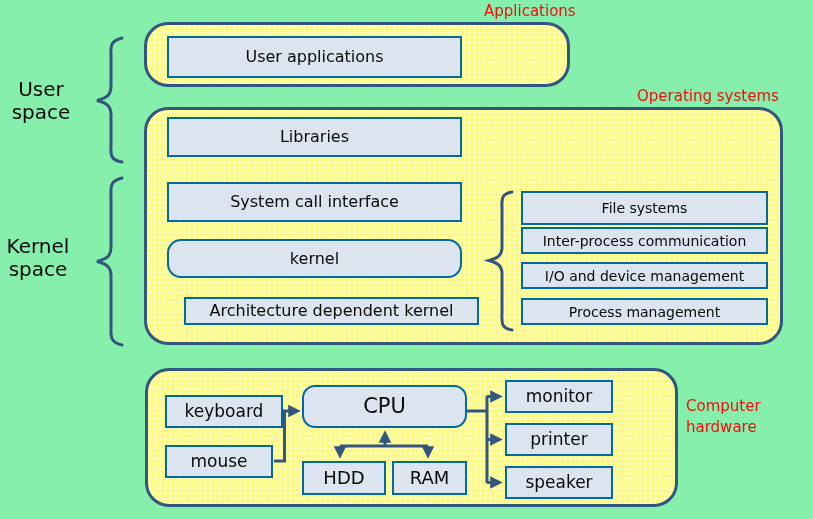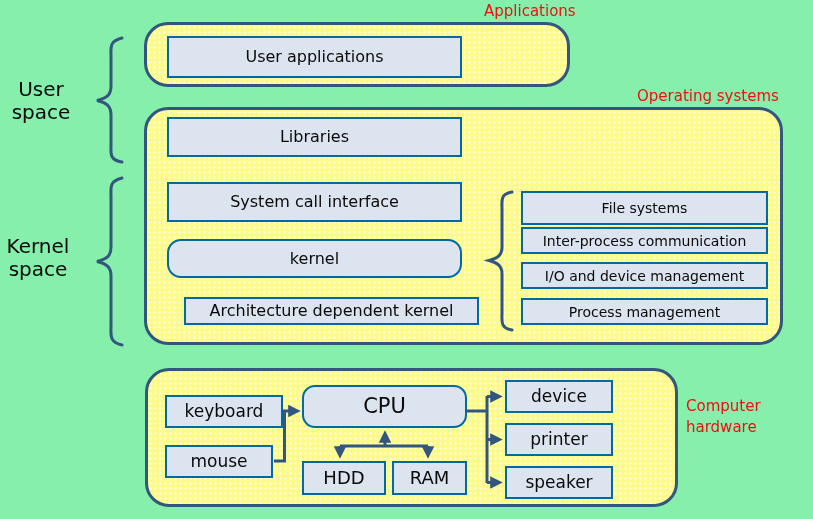--- a/index.html
+++ b/index.html
@@ -100,17 +100,17 @@
   <div class="box small" style="left:521px;top:191px;width:247px;height:34px;">File systems</div>
   <div class="box small" style="left:521px;top:227px;width:247px;height:27px;">Inter-process communication</div>
   <div class="box small" style="left:521px;top:262px;width:247px;height:27px;">I/O and device management</div>
   <div class="box small" style="left:521px;top:298px;width:247px;height:27px;">Process management</div>
 
   <div class="box hw" style="left:165px;top:395px;width:118px;height:33px;">keyboard</div>
   <div class="box hw" style="left:165px;top:445px;width:108px;height:33px;">mouse</div>
   <div class="box big" style="left:302px;top:385px;width:165px;height:43px;">CPU</div>
   <div class="box mem" style="left:302px;top:461px;width:84px;height:34px;">HDD</div>
   <div class="box mem" style="left:392px;top:461px;width:75px;height:34px;">RAM</div>
-  <div class="box hw" style="left:505px;top:380px;width:108px;height:33px;">device</div>
+  <div class="box hw" style="left:505px;top:380px;width:108px;height:33px;">monitor</div>
   <div class="box hw" style="left:505px;top:423px;width:108px;height:33px;">printer</div>
   <div class="box hw" style="left:505px;top:466px;width:108px;height:33px;">speaker</div>
 
 </div>
 
 </body></html>

